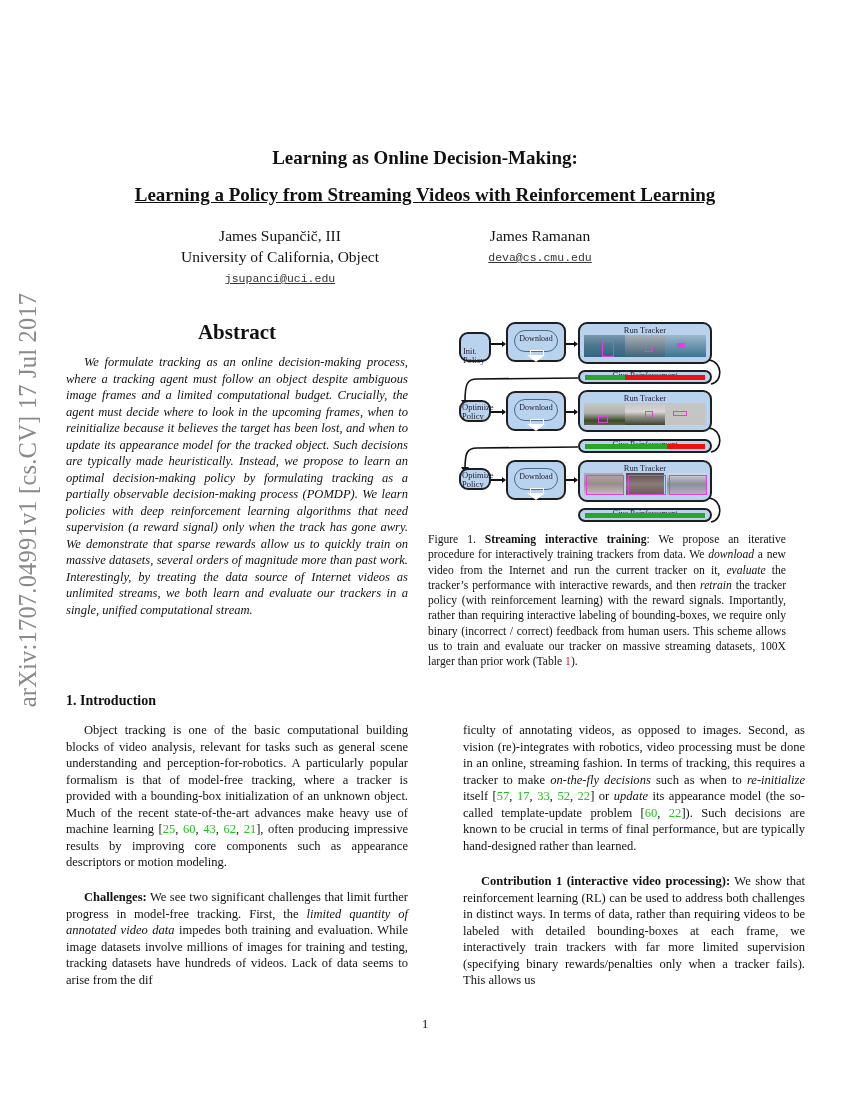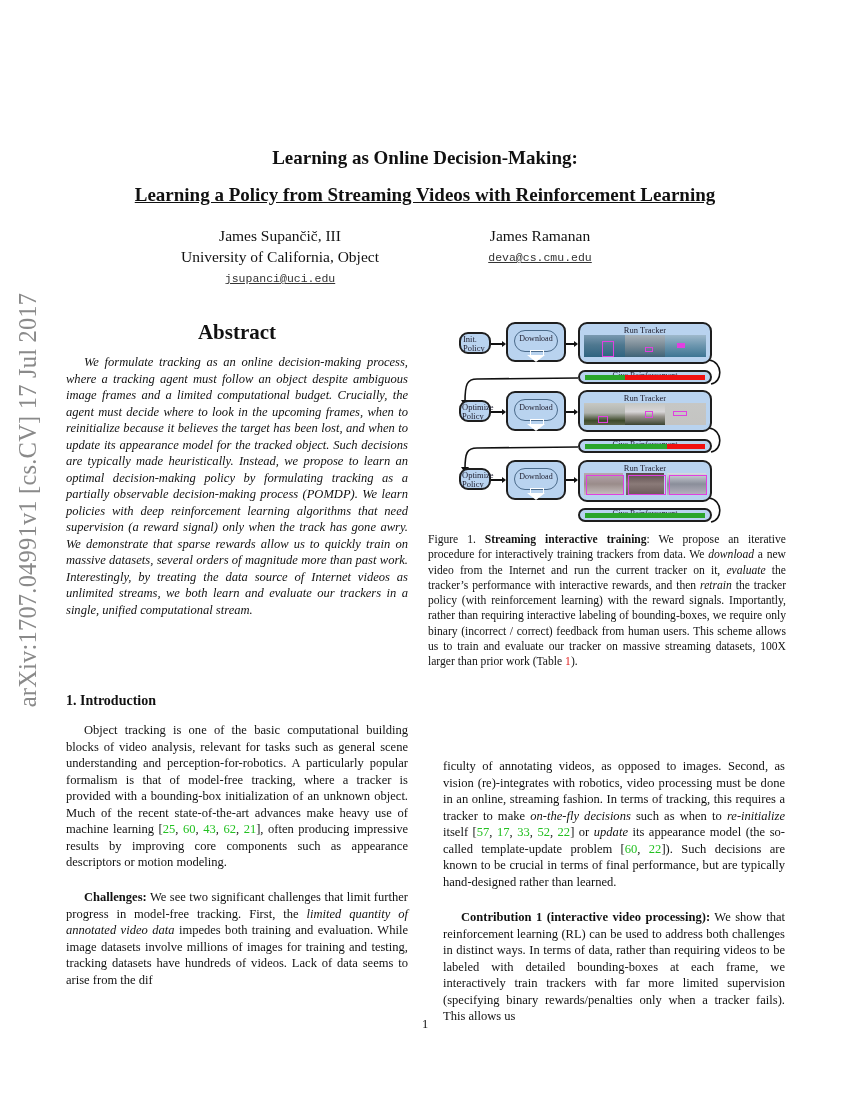--- a/index.html
+++ b/index.html
@@ -12,21 +12,21 @@
   .arxiv { left: 8px; top: 300px; width: 40px; height: 400px; }
   .arxiv span { position: absolute; left: 50%; top: 50%; transform: translate(-50%, -50%) rotate(-90deg);
                 white-space: nowrap; font-size: 24.5px; color: #8a8a8a; letter-spacing: 0.2px; }
   .section-h { font-weight: bold; font-size: 14px; }
   .para { font-size: 12.55px; line-height: 16.5px; text-align: justify; text-align-last: left; hyphens: none; }
   .para.ital { font-style: italic; }
   .indent { text-indent: 18px; }
   .cite { color: #22c020; }
   .ref-red { color: #e02020; }
   .col-left { left: 66px; width: 342px; }
-  .col-right { left: 443px; width: 342px; margin-top: 36px; }
+  .col-right { left: 463px; width: 342px; }
   
   .fig { left: 455px; top: 318px; width: 270px; height: 212px; }
   .fbox { position: absolute; background: #b9d3ef; border: 2px solid #1e1e1e; border-radius: 9px; box-sizing: border-box; }
   .fbox-label { font-size: 8.5px; line-height: 9px; color: #223; }
   .fbox-title { position: absolute; top: 1px; left: 0; right: 0; text-align: center; font-size: 8.5px; color: #223; }
   .frames { position: absolute; left: 4px; right: 4px; top: 11px; bottom: 5px; display: flex; gap: 0; }
   .frame { flex: 1; position: relative; }
   .bb { position: absolute; border: 1.5px solid #e040e0; }
   .rbar { position: absolute; left: 5px; right: 5px; bottom: 2px; height: 5px; display: flex; }
   .arrowh { position: absolute; height: 2px; background: #111; }
@@ -53,21 +53,21 @@
 <div class="abs" style="left:430px; width:220px; top:225px;">
   <div class="author">James Ramanan</div>
   <div class="email" style="margin-top:3px;">deva@cs.cmu.edu</div>
 </div>
 
 <div class="abs section-h" style="left:66px; width:342px; top:320px; text-align:center; font-size:21px;">Abstract</div>
 <div class="abs para ital indent" style="left:66px; width:342px; top:354px;">We formulate tracking as an online decision-making process, where a tracking agent must follow an object despite ambiguous image frames and a limited computational budget. Crucially, the agent must decide where to look in the upcoming frames, when to reinitialize because it believes the target has been lost, and when to update its appearance model for the tracked object. Such decisions are typically made heuristically. Instead, we propose to learn an optimal decision-making policy by formulating tracking as a partially observable decision-making process (POMDP). We learn policies with deep reinforcement learning algorithms that need supervision (a reward signal) only when the track has gone awry. We demonstrate that sparse rewards allow us to quickly train on massive datasets, several orders of magnitude more than past work. Interestingly, by treating the data source of Internet videos as unlimited streams, we both learn and evaluate our trackers in a single, unified computational stream.</div>
 
 <div class="abs fig">
 
-  <div class="fbox" style="left:4px; top:14px; width:32px; height:22px; padding:1px 2px;">
+  <div class="fbox" style="left:4px; top:14px; width:32px; height:22px; padding:13px 2px;">
     <div class="fbox-label">Init.</div>
     <div class="fbox-label">Policy</div>
   </div>
   <div class="arrowh" style="left:36px; top:25px; width:13px;"></div>
   <div class="fbox" style="left:51px; top:4px; width:60px; height:40px;">
     <div class="cloud"></div>
     <div class="fbox-title" style="top:10px; font-size:8px;">Download</div>
     <div style="position:absolute; left:22px; top:26px; width:12px; height:5px; border:1px solid #fff; border-bottom:none;"></div>
     <div class="down-arrow" style="top:31px;"></div>
   </div>

